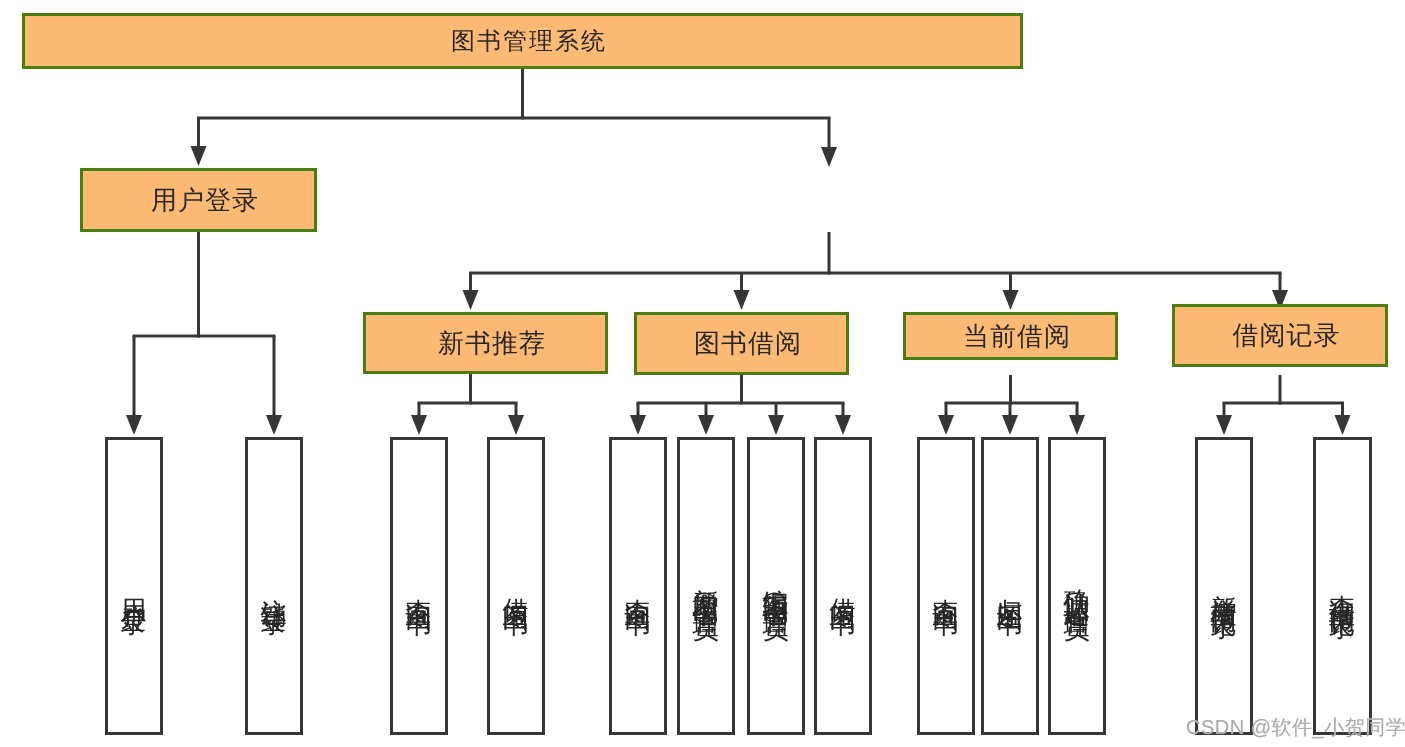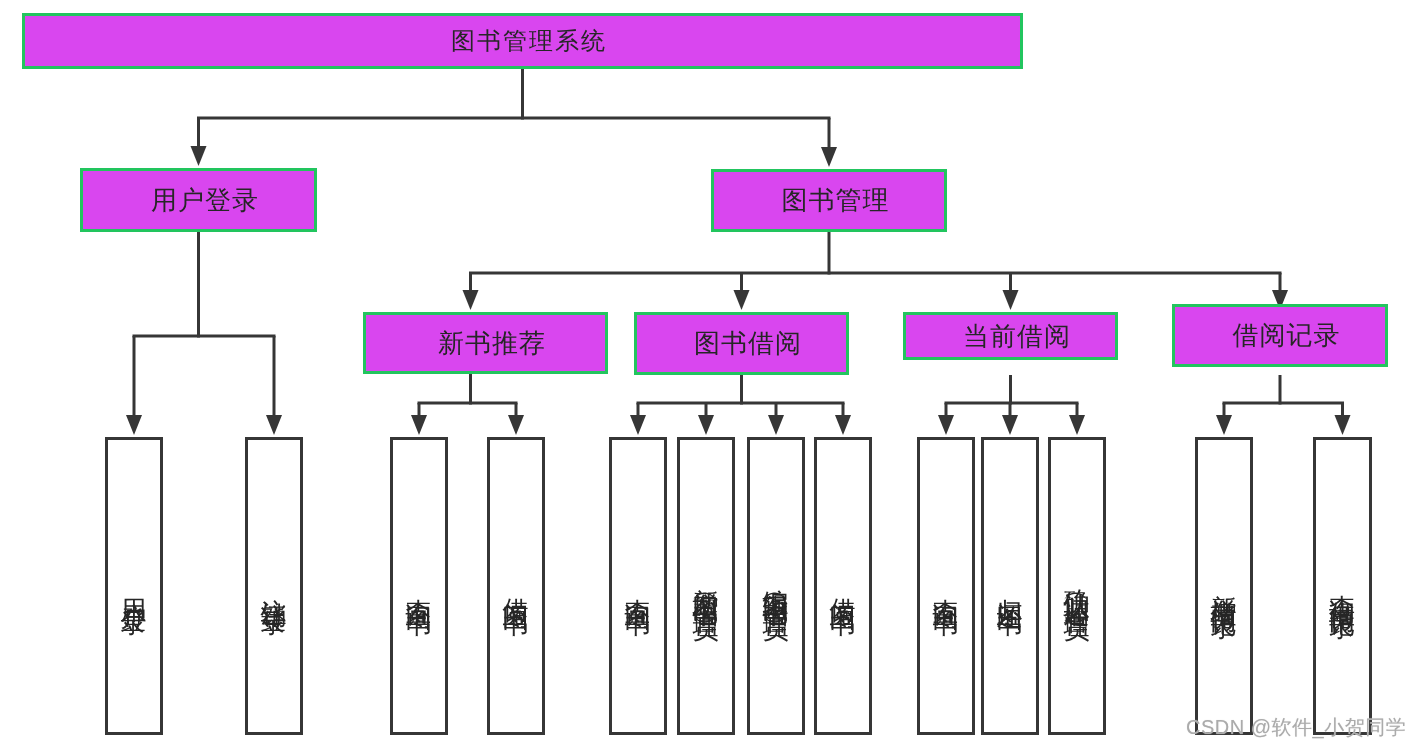--- a/index.html
+++ b/index.html
@@ -16,22 +16,22 @@
 
   .connectors {
     position: absolute;
     left: 0; top: 0;
     width: 1405px; height: 747px;
     pointer-events: none;
   }
 
   .node {
     position: absolute;
-    background: #d946ef;
-    border: 3px solid #22c55e;
+    background: #fdba74;
+    border: 3px solid #4d7c0f;
     display: flex;
     align-items: center;
     justify-content: center;
     color: #262626;
     font-size: 26px;
     letter-spacing: 1px;
     white-space: nowrap;
     z-index: 2;
     padding-left: 13px;
   }
@@ -149,21 +149,20 @@
       <line x1="1224" y1="403" x2="1224" y2="418"></line>
       <line x1="1342.5" y1="403" x2="1342.5" y2="418"></line>
       <polygon points="1216,415 1232,415 1224,435" fill="#363636" stroke="none"></polygon>
       <polygon points="1334.5,415 1350.5,415 1342.5,435" fill="#363636" stroke="none"></polygon>
     </g>
   </svg>
 
   <div class="node root" style="left:22px; top:13px; width:1001px; height:56px;">图书管理系统</div>
 
   <div class="node" style="left:80px; top:168px; width:237px; height:64px;">用户登录</div>
-  <div class="node" style="left:711px; top:169px; width:236px; height:63px;">图书管理</div>
 
   <div class="node" style="left:363px; top:312px; width:245px; height:62px;">新书推荐</div>
   <div class="node" style="left:634px; top:312px; width:215px; height:63px;">图书借阅</div>
   <div class="node" style="left:903px; top:312px; width:215px; height:48px;">当前借阅</div>
   <div class="node" style="left:1172px; top:304px; width:216px; height:63px;">借阅记录</div>
 
   <div class="leaf" style="left:105px; top:437px;">
     <span class="vtext">用户登录</span>
   </div>
   <div class="leaf" style="left:245px; top:437px;">

